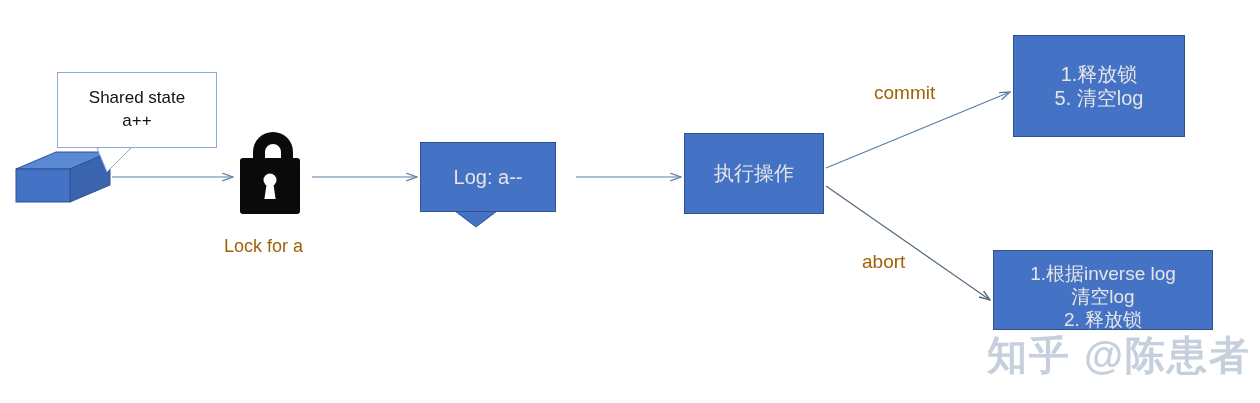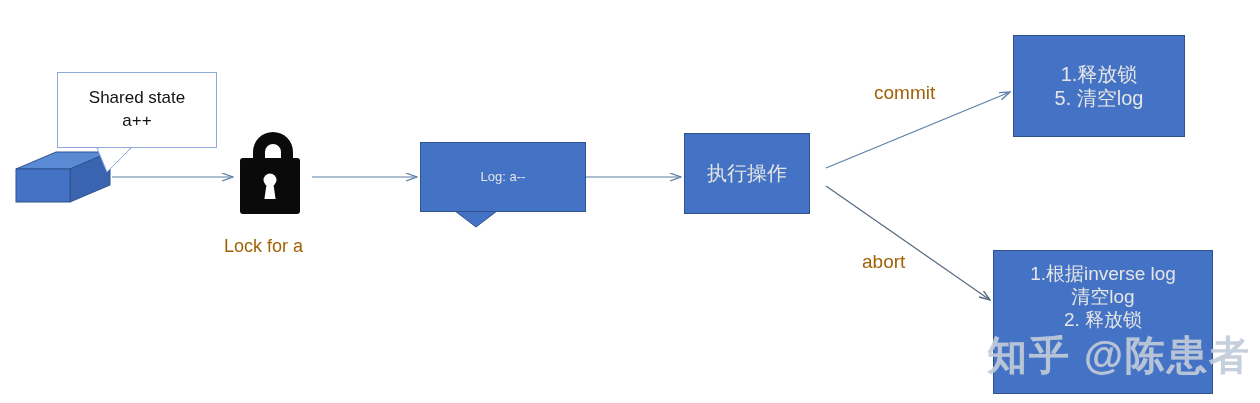--- a/index.html
+++ b/index.html
@@ -125,40 +125,40 @@
 
   <div class="callout" style="left:46px; top:72px; width:160px; height:76px; font-size:17px;margin-left:11px;">
     <div class="lines">
       <div>Shared state</div>
       <div>a++</div>
     </div>
   </div>
 
   <div class="plain-label" style="left:224px; top:236px; font-size:18px;">Lock for a</div>
 
-  <div class="proc-box" style="left:420px; top:142px; width:166px; height:70px; font-size:13px;">
+  <div class="proc-box" style="left:420px; top:142px; width:136px; height:70px; font-size:20px;">
     <div class="lines">
       <div>Log: a--</div>
     </div>
   </div>
 
-  <div class="proc-box" style="left:684px; top:133px; width:126px; height:81px; font-size:20px;">
+  <div class="proc-box" style="left:684px; top:133px; width:140px; height:81px; font-size:20px;">
     <div class="lines">
       <div>执行操作</div>
     </div>
   </div>
 
   <div class="proc-box" style="left:1013px; top:35px; width:172px; height:102px; font-size:20px;">
     <div class="lines">
       <div>1.释放锁</div>
       <div>5. 清空log</div>
     </div>
   </div>
 
-  <div class="proc-box" style="left:993px; top:250px; width:220px; height:144px; font-size:19px; align-items:flex-start; padding-top:11px;">
+  <div class="proc-box" style="left:993px; top:250px; width:220px; height:80px; font-size:19px; align-items:flex-start; padding-top:11px;">
     <div class="lines">
       <div>1.根据inverse log</div>
       <div>清空log</div>
       <div>2. 释放锁</div>
     </div>
   </div>
 
   <div class="plain-label" style="left:874px; top:82px; font-size:19px;">commit</div>
 
   <div class="plain-label" style="left:862px; top:251px; font-size:19px;">abort</div>

